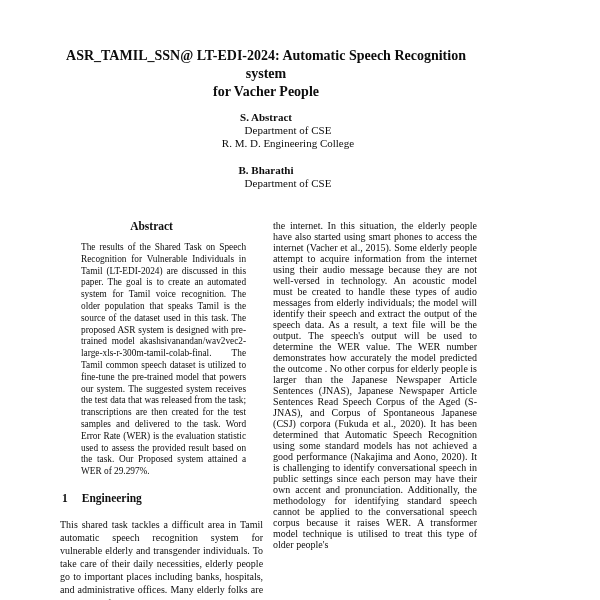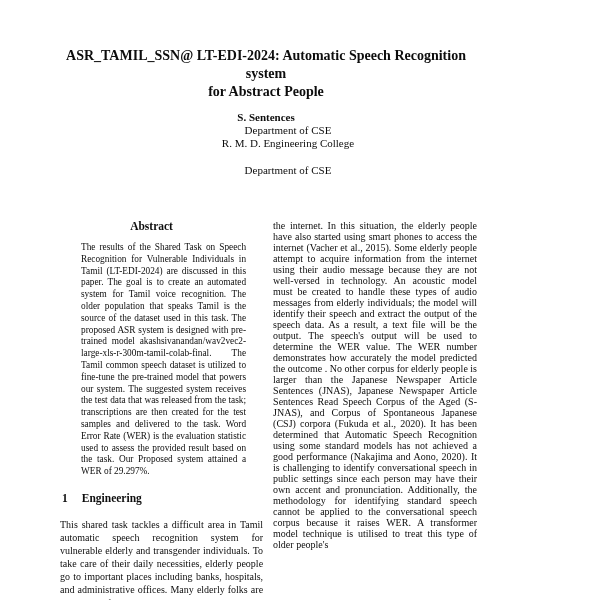--- a/index.html
+++ b/index.html
@@ -74,29 +74,30 @@
     margin-top: 1px;
     line-height: 11px;
   }
 </style>
 </head>
 <body>
 
 <div class="page">
 
   <div class="header">
-    <h1 class="title"><span>ASR_TAMIL_SSN@ LT-EDI-2024: Automatic Speech Recognition system</span><br><span>for Abstract People</span></h1>
+    <h1 class="title"><span>ASR_TAMIL_SSN@ LT-EDI-2024: Automatic Speech Recognition system</span><br><span>for Vacher People</span></h1>
 
     <div class="author">
-      <div class="author-name">S. Sentences</div>
+      <div class="author-name">S. Abstract</div>
       <div class="author-line">Department of CSE</div>
       <div class="author-line">R. M. D. Engineering College</div>
     </div>
 
     <div class="author">
+      <div class="author-name">B. Bharathi</div>
       <div class="author-line">Department of CSE</div>
     </div>
   </div>
 
   <div class="columns">
 
     <div class="col col-left">
       <div class="abstract-heading">Abstract</div>
       <p class="abstract-body">The results of the Shared Task on Speech Recognition for Vulnerable Individuals in Tamil (LT-EDI-2024) are discussed in this paper. The goal is to create an automated system for Tamil voice recognition. The older population that speaks Tamil is the source of the dataset used in this task. The proposed ASR system is designed with pre-trained model akashsivanandan/wav2vec2-large-xls-r-300m-tamil-colab-final. The Tamil common speech dataset is utilized to fine-tune the pre-trained model that powers our system. The suggested system receives the test data that was released from the task; transcriptions are then created for the test samples and delivered to the task. Word Error Rate (WER) is the evaluation statistic used to assess the provided result based on the task. Our Proposed system attained a WER of 29.297%.</p>
 

